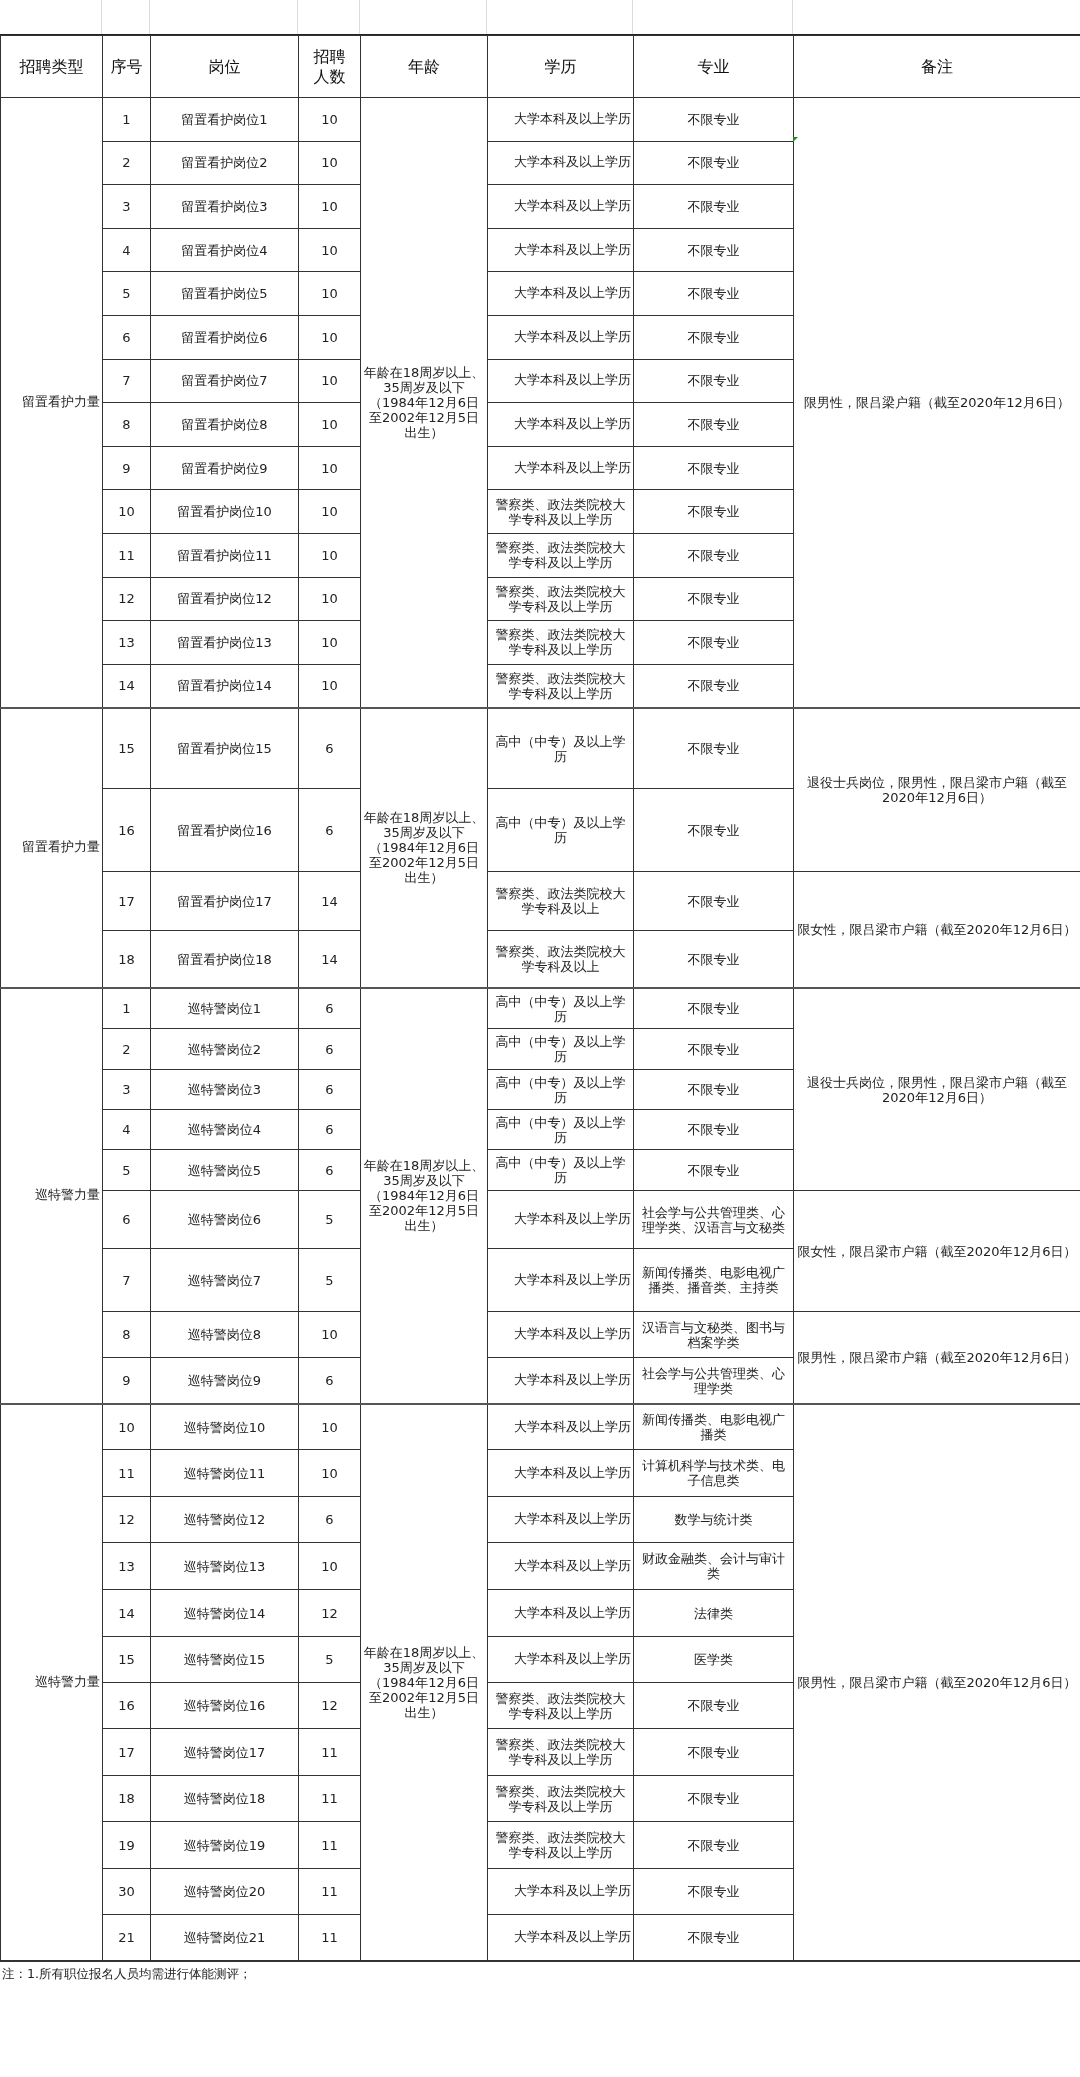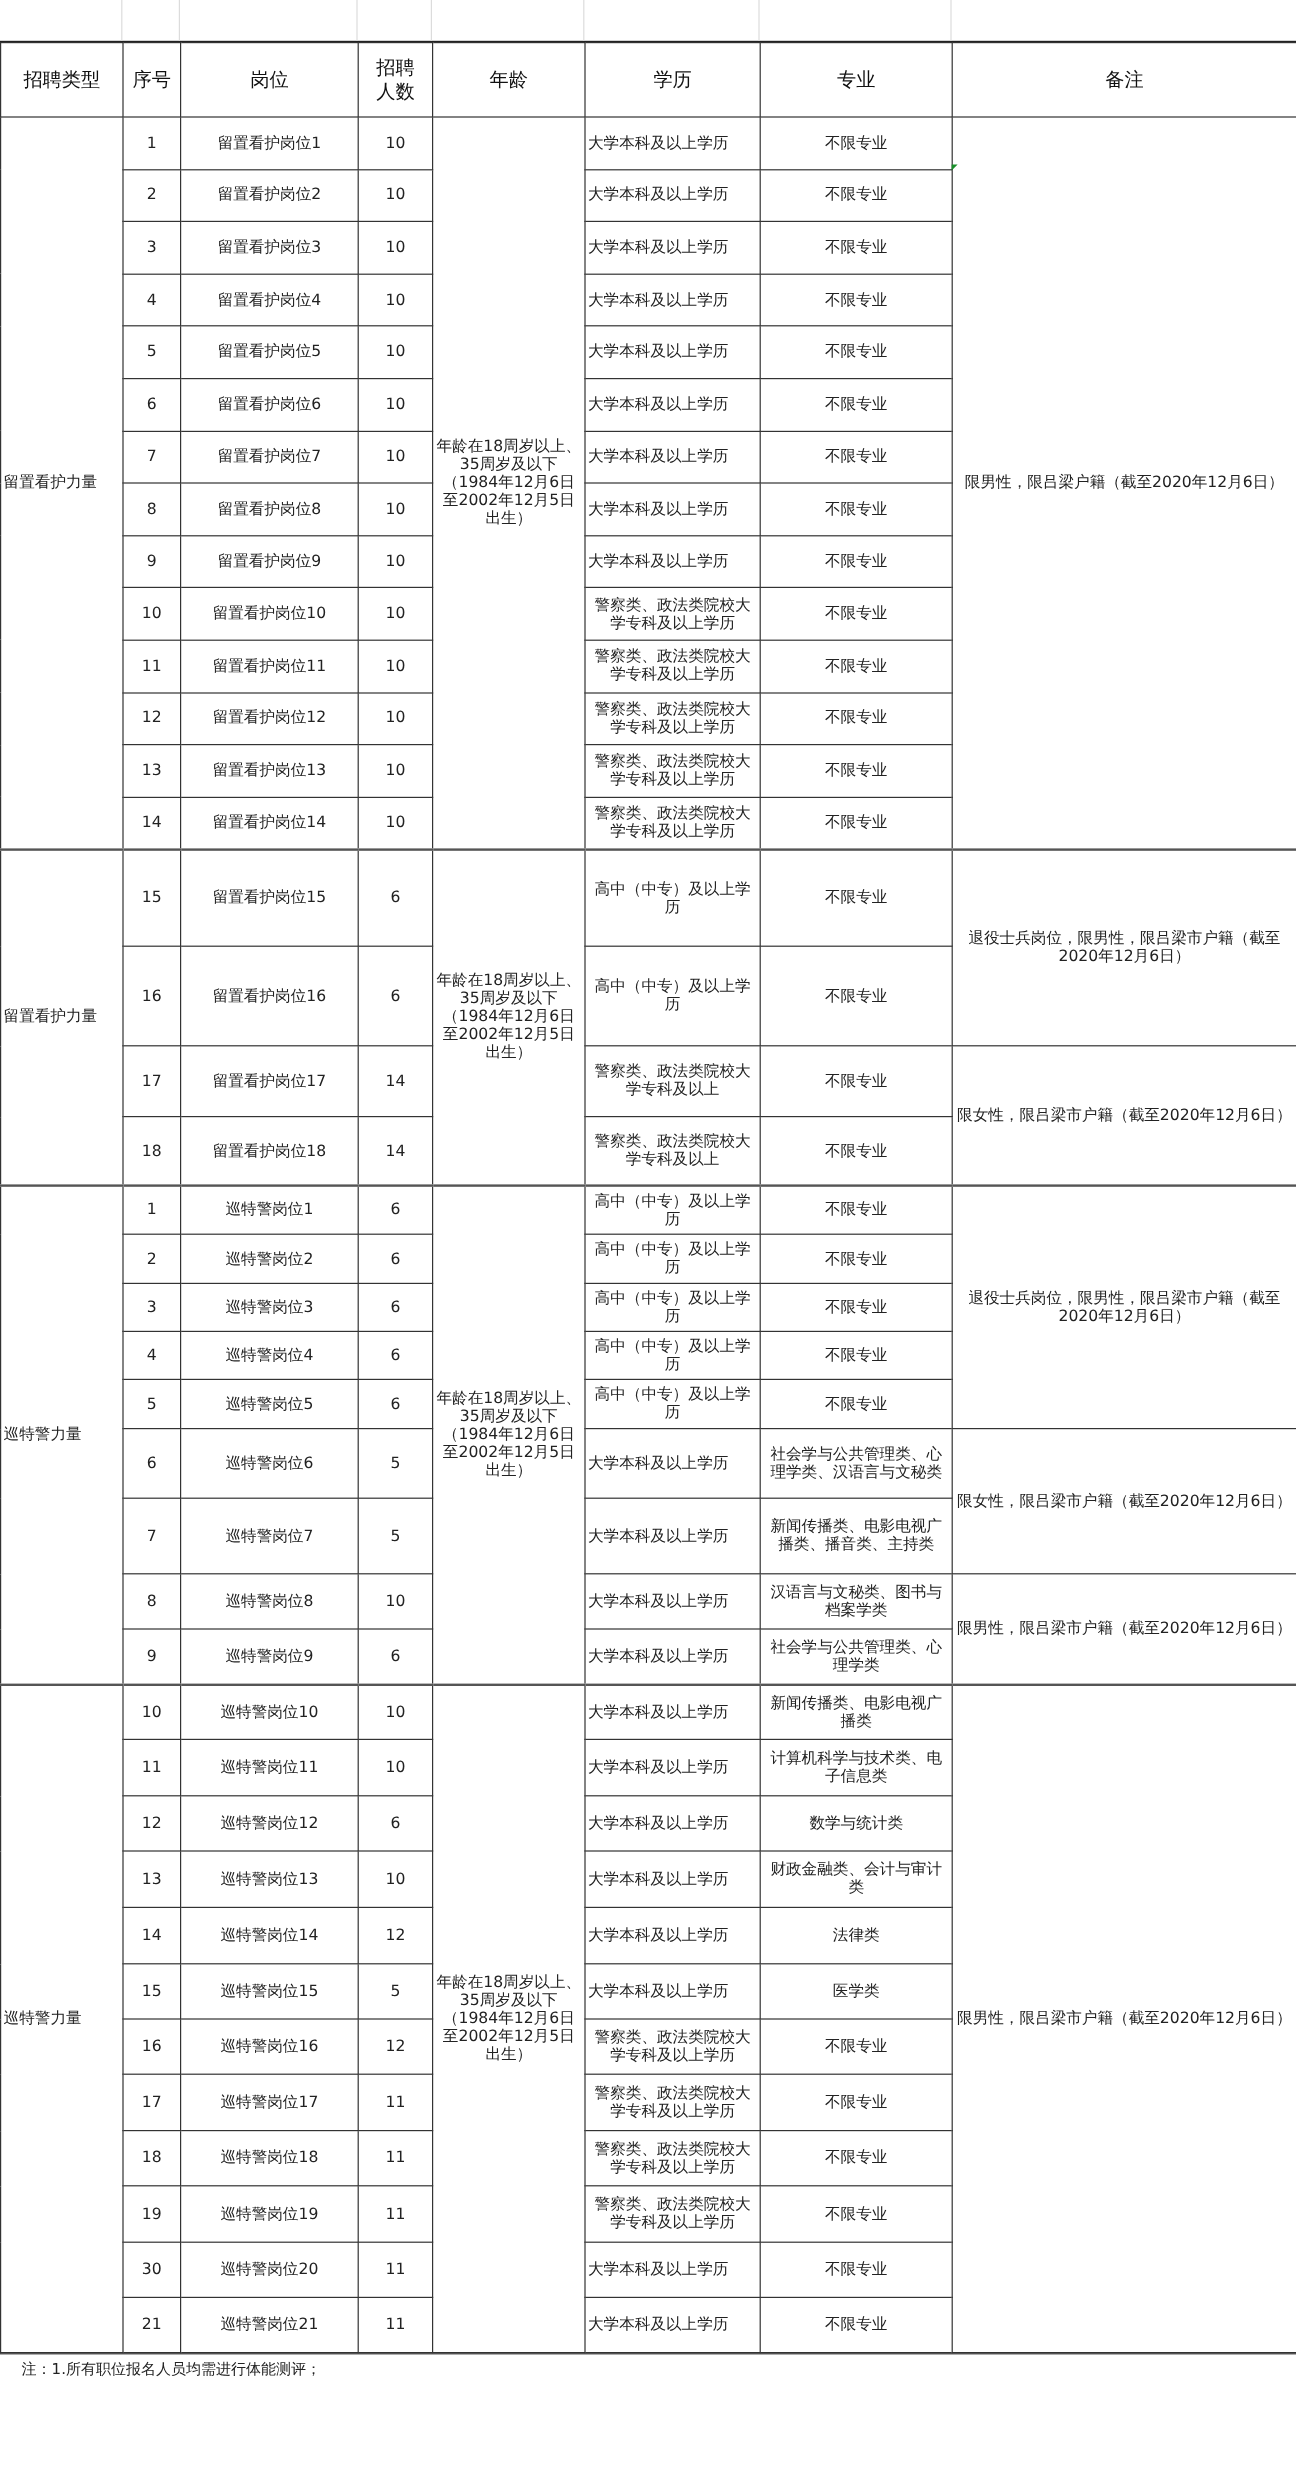--- a/index.html
+++ b/index.html
@@ -4,23 +4,23 @@
 <style>
   html, body { margin: 0; padding: 0; background: #ffffff; }
   body { width: 1080px; height: 2077px; overflow: hidden; font-family: "DejaVu Sans", sans-serif; color: #222; }
   .sheet { position: relative; width: 1080px; }
   .title-row { height: 53px; border-bottom: 1px solid #d4d4d4; display: flex; align-items: center; justify-content: center; font-size: 24px; color: #222; }
   .blank-row { height: 34px; display: flex; border-bottom: 1px solid #222; }
   .blank-row div { border-right: 1px solid #dcdcdc; height: 100%; box-sizing: border-box; }
   table.grid { border-collapse: collapse; table-layout: fixed; width: 1080px; }
   table.grid td, table.grid th { border: 1px solid #333; text-align: center; vertical-align: middle; padding: 0 2px; font-size: 13px; line-height: 15px; overflow: hidden; }
   table.grid th { font-size: 16px; font-weight: normal; color: #111; line-height: 20px; }
-  table.grid td.left { text-align: left; font-family: Liberation Mono, monospace; }
+  table.grid td.left { text-align: right; font-family: Liberation Mono, monospace; }
   table.grid tr.sep td { border-top: 2px solid #555; }
-  .notes { border-top: 1px solid #333; font-size: 12.5px; line-height: 16px; padding: 4px 18px; color: #222; }
+  .notes { border-top: 1px solid #333; font-size: 12.5px; line-height: 16px; padding: 4px 2px; color: #222; }
   .notes .indent { padding-left: 32px; }
   .corner-mark { position: absolute; left: 793px; top: 137px; width: 0; height: 0; border-top: 5px solid #1a8f2a; border-right: 5px solid transparent; }
 </style>
 </head>
 <body>
 
 <div class="sheet">
   <div class="blank-row">
     <div style="width:102px"></div>
     <div style="width:48px"></div>

